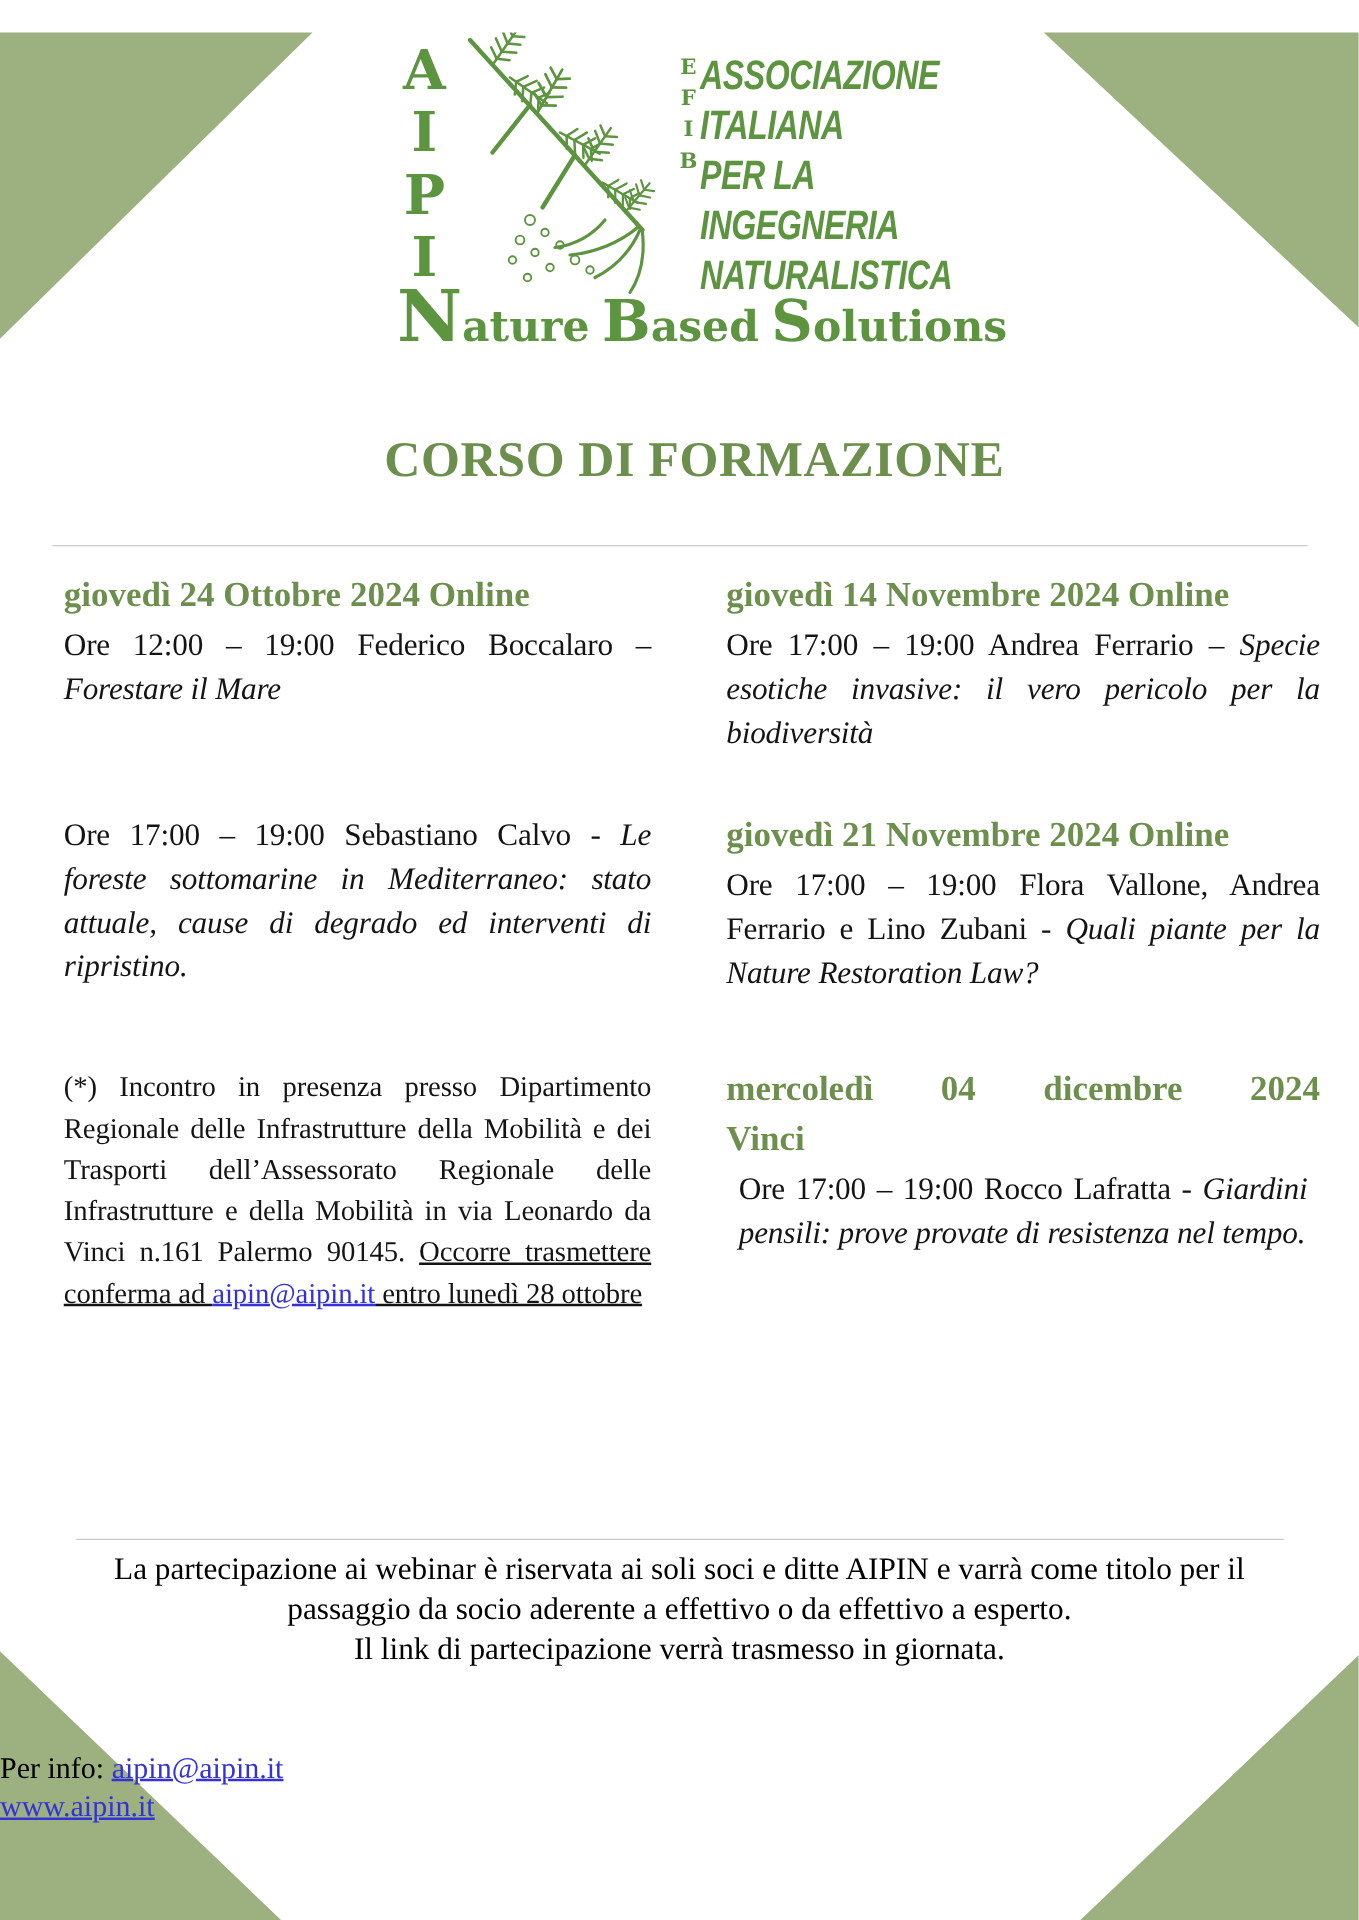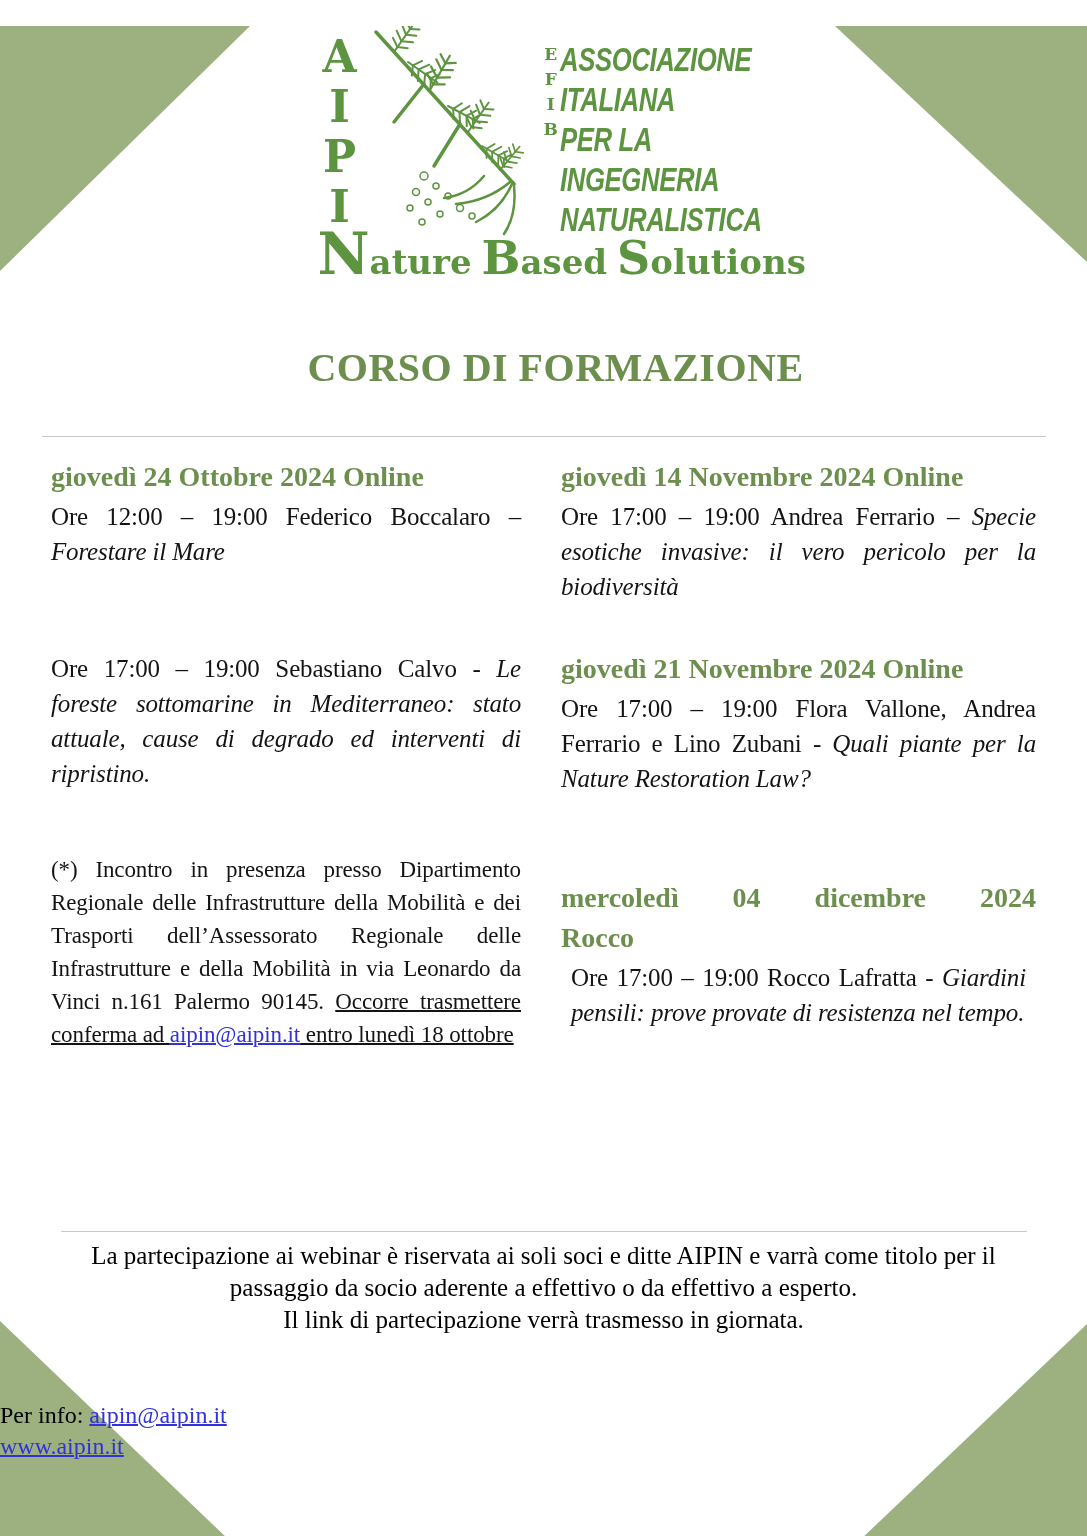--- a/index.html
+++ b/index.html
@@ -36,24 +36,24 @@
   .page-title{margin-top:62px;text-align:center;}
   .page-title .t1, .page-title .t2{display:block;font:bold 40px/44px "Liberation Serif", serif;color:var(--green);letter-spacing:0.5px;padding-left:24px;}
   .page-title .t2{margin-top:22px;}
 
   hr.divider{border:none;border-top:1.6px solid #c9c9c9;margin:0 auto;}
   hr.top-div{width:1004px;margin-top:46px;}
   hr.bottom-div{width:966px;}
 
   
   .events-grid{width:985px;margin:20px auto 0;display:grid;
-    grid-template-columns:470px 475px;column-gap:40px;grid-template-rows:192px 203px auto;}
+    grid-template-columns:470px 475px;column-gap:60px;grid-template-rows:192px 203px auto;}
   .event-title{margin:0;font:bold 28px/40px "Liberation Serif", serif;color:var(--green);}
   .event-title .line{display:block;}
-  .event-title .line.stretch{text-align:justify;text-align-last:justify;margin-top:26px;}
+  .event-title .line.stretch{text-align:justify;text-align-last:justify;}
   .event-body{margin:2px 0 0;font:25px/35px "Liberation Serif", serif;text-align:justify;letter-spacing:-0.15px;color:#141414;}
   .it{font-style:italic;}
   .indented{padding:0 10px;}
 
   
   .footnote{margin:1px 0 0;font:23px/33px "Liberation Serif", serif;text-align:justify;letter-spacing:-0.1px;color:#141414;}
   .u{text-decoration:underline;text-decoration-thickness:1.5px;}
   a.link{color:var(--link);text-decoration:underline;text-decoration-thickness:1.5px;cursor:pointer;}
 
   
@@ -190,27 +190,27 @@
       <section class="event">
         <h3 class="event-title">
           <span class="line">giovedì 21 Novembre 2024 Online</span>
         </h3>
         <p class="event-body">
           <span>Ore 17:00 – 19:00 Flora Vallone, Andrea Ferrario e Lino Zubani - </span><span class="it">Quali piante per la Nature Restoration Law?</span>
         </p>
       </section>
 
       <p class="footnote">
-        <span>(*) Incontro in presenza presso Dipartimento Regionale delle Infrastrutture della Mobilità e dei Trasporti dell’Assessorato Regionale delle Infrastrutture e della Mobilità in via Leonardo da Vinci n.161 Palermo 90145. </span><span class="u">Occorre trasmettere conferma ad </span><a class="link">aipin@aipin.it</a><span class="u"> entro lunedì 18 ottobre</span>
+        <span>(*) Incontro in presenza presso Dipartimento Regionale delle Infrastrutture della Mobilità e dei Trasporti dell’Assessorato Regionale delle Infrastrutture e della Mobilità in via Leonardo da Vinci n.161 Palermo 90145. </span><span class="u">Occorre trasmettere conferma ad </span><a class="link">aipin@aipin.it</a><span class="u"> entro lunedì 28 ottobre</span>
       </p>
 
       <section class="event">
         <h3 class="event-title">
           <span class="line stretch">mercoledì 04 dicembre 2024</span>
-          <span class="line">Rocco</span>
+          <span class="line">Vinci</span>
         </h3>
         <p class="event-body indented">
           <span>Ore 17:00 – 19:00 Rocco Lafratta - </span><span class="it">Giardini pensili: prove provate di resistenza nel tempo.</span>
         </p>
       </section>
     </div>
 
     <div class="footer-divider-space"></div>
     <hr class="divider bottom-div">
 

